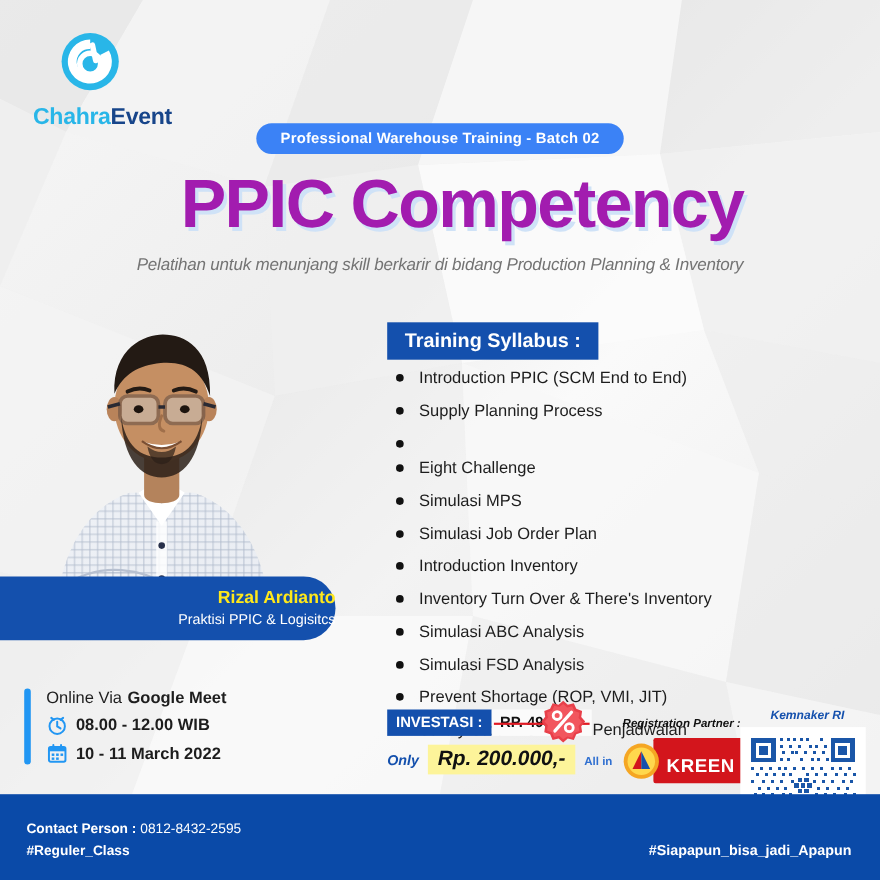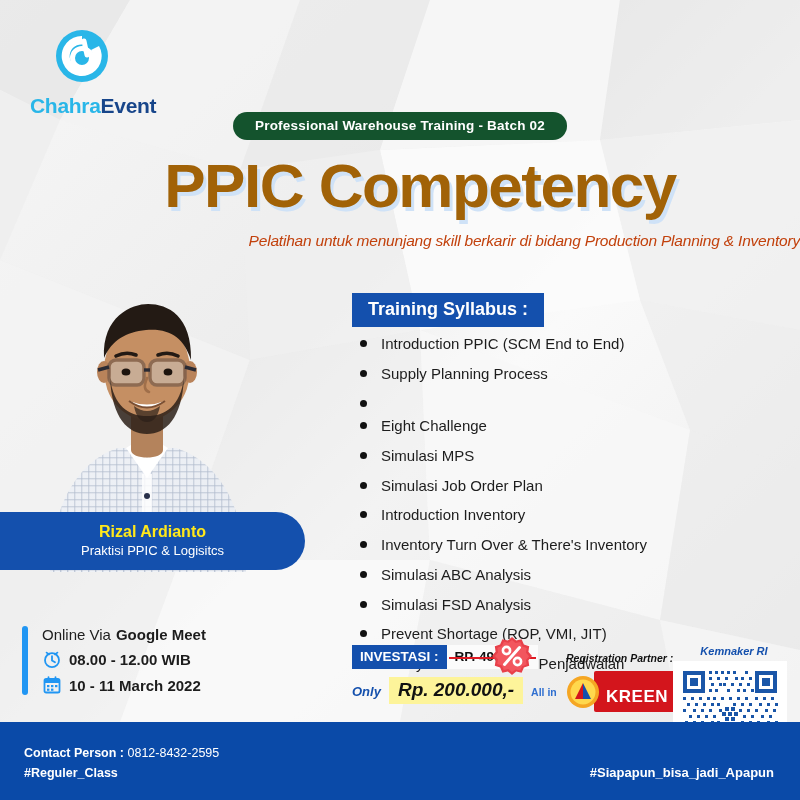--- a/index.html
+++ b/index.html
@@ -20,43 +20,43 @@
   .bg svg{position:absolute;inset:0;width:800px;height:800px;}
   
   .logo{position:absolute;left:30px;top:28px;width:150px;}
   .logo-mark{width:56px;height:56px;margin-left:24px;}
   .logo-text{font-size:21px;font-weight:bold;letter-spacing:-.3px;margin-top:6px;white-space:nowrap;}
   .logo-text .c1{color:#29b6e8;}
   .logo-text .c2{color:#17458a;}
   
   .batch-pill{
     position:absolute;left:50%;transform:translateX(-50%);top:112px;
-    background:#14532d;color:#fff;border-radius:20px;
+    background:#3b82f6;color:#fff;border-radius:20px;
     padding:6px 22px 7px;font-size:13.5px;font-weight:bold;letter-spacing:.2px;
     white-space:nowrap;
   }
   
   .title{
     position:absolute;left:0;right:0;top:150px;text-align:center;
-    font-size:62px;font-weight:bold;color:#a16207;letter-spacing:-1.5px;
+    font-size:62px;font-weight:bold;color:#a21caf;letter-spacing:-1.5px;
     text-shadow:3px 4px 0 #cfe2f7;
     padding-left:40px;
   }
   .subtitle{
-    position:absolute;left:0;right:0;top:232px;text-align:right;
-    font-size:15.5px;font-style:italic;color:#c2410c;letter-spacing:-.2px;
+    position:absolute;left:0;right:0;top:232px;text-align:center;
+    font-size:15.5px;font-style:italic;color:#737373;letter-spacing:-.2px;
   }
   
   .photo-wrap{position:absolute;left:32px;top:282px;width:230px;height:290px;overflow:hidden;}
   .photo-wrap svg{display:block;}
   
   .speaker{
-    position:absolute;left:0;top:512px;width:305px;height:58px;
+    position:absolute;left:0;top:524px;width:305px;height:58px;
     background:#1450ad;border-radius:0 29px 29px 0;
-    display:flex;flex-direction:column;align-items:center;justify-content:center;
+    display:flex;flex-direction:column;align-items:flex-end;justify-content:center;
   }
   .speaker-name{color:#ffe81a;font-size:16px;font-weight:bold;line-height:1.25;}
   .speaker-role{color:#ffffff;font-size:13px;line-height:1.35;}
   
   .schedule{position:absolute;left:22px;top:626px;display:flex;}
   .sched-bar{width:6px;border-radius:3px;background:#2196f3;margin-right:14px;}
   .sched-rows{display:flex;flex-direction:column;gap:6px;}
   .sched-row{display:flex;align-items:center;font-size:15px;color:#1d1d1d;white-space:nowrap;}
   .sched-row .ic{width:20px;height:20px;margin-right:7px;flex:0 0 20px;}
   .sched-label{font-weight:normal;}

